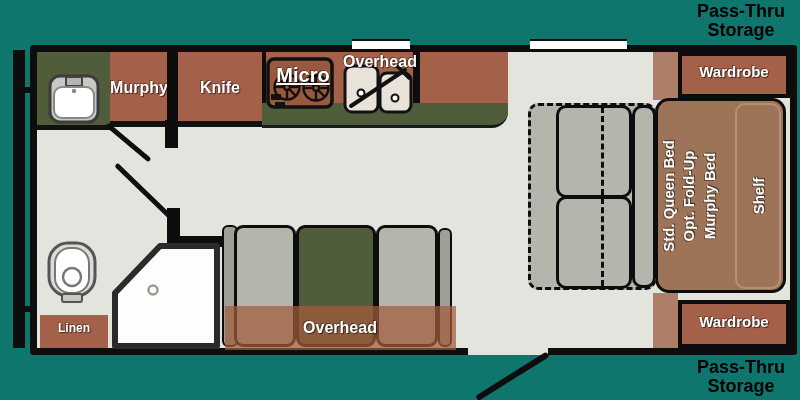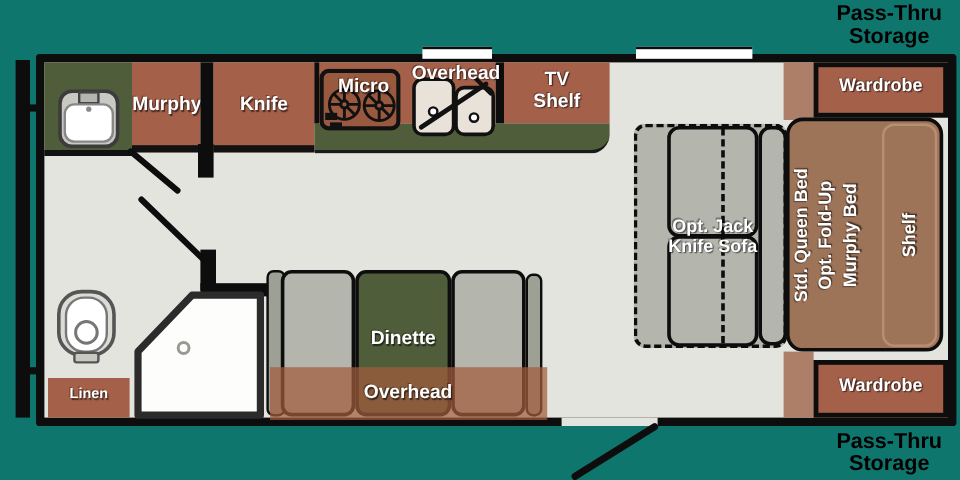--- a/index.html
+++ b/index.html
@@ -131,55 +131,51 @@
       <line x1="50" y1="18.5" x2="50" y2="28"></line>
         <line x1="50" y1="34" x2="50" y2="43.5"></line>
       <line x1="37.5" y1="31" x2="47" y2="31"></line>
         <line x1="53" y1="31" x2="62.5" y2="31"></line>
       <line x1="41.5" y1="22.5" x2="47.8" y2="28.8"></line>
         <line x1="52.2" y1="33.2" x2="58.5" y2="39.5"></line>
     </g>
     <rect x="5" y="37" width="10" height="6" fill="#111"></rect>
     <rect x="9" y="45" width="10" height="5" fill="#111"></rect>
   </svg>
-  <div class="lbl" style="left:272px;top:64px;width:62px;font-size:16px;">Micro</div>
+  <div class="lbl" style="left:272px;top:64px;width:62px;font-size:20px;text-decoration:underline;">Micro</div>
 
   <svg class="abs" style="left:343px;top:62px;" width="72" height="54" viewBox="0 0 72 54">
     <rect x="2" y="4" width="33" height="46" rx="7" fill="#e9e2d9" stroke="#111" stroke-width="3"></rect>
     <rect x="37" y="11" width="31" height="39" rx="7" fill="#e9e2d9" stroke="#111" stroke-width="3"></rect>
     <circle cx="18" cy="31" r="3.5" fill="#fff" stroke="#111" stroke-width="2"></circle>
     <circle cx="52" cy="36" r="3.5" fill="#fff" stroke="#111" stroke-width="2"></circle>
     <line x1="8" y1="44" x2="62" y2="8" stroke="#111" stroke-width="4" stroke-linecap="round"></line>
     <line x1="54" y1="4" x2="66" y2="16" stroke="#111" stroke-width="3.5" stroke-linecap="round"></line>
   </svg>
   <div class="lbl" style="left:330px;top:53px;width:100px;font-size:16px;">Overhead</div>
 
-  <div class="lbl" style="left:420px;top:58px;width:88px;font-size:16px;">TV
-Shelf</div>
 
   <div class="abs" id="strip-top"></div>
   <div class="abs" id="strip-bottom"></div>
   <div class="abs" id="wardrobe-top"></div>
   <div class="lbl" style="left:680px;top:64px;width:108px;font-size:15px;">Wardrobe</div>
   <div class="abs" id="bed-platform"></div>
   <div class="abs" id="bed-shelf-inner"></div>
   <div class="lbl rot" style="left:689px;top:196px;font-size:15px;line-height:1.35;">Std. Queen Bed
 Opt. Fold-Up
 Murphy Bed</div>
   <div class="lbl rot" style="left:759px;top:196px;font-size:15px;">Shelf</div>
   <div class="abs" id="wardrobe-bottom"></div>
   <div class="lbl" style="left:680px;top:314px;width:108px;font-size:15px;">Wardrobe</div>
 
   <div class="abs" id="sofa-outer"></div>
   <div class="abs sofa-cushion" id="sofa-cushion-a"></div>
   <div class="abs sofa-cushion" id="sofa-cushion-b"></div>
   <div class="abs" id="sofa-dash-divider"></div>
   <div class="abs" id="sofa-armrest"></div>
-  <div class="lbl" style="left:534px;top:181px;width:120px;font-size:15px;">Opt. Jack
-Knife Sofa</div>
 
   <div class="abs" id="bath-door-stub"></div>
   <div class="abs door-line" id="bath-door-line-1"></div>
   <div class="abs door-line" id="bath-door-line-2"></div>
   <div class="abs" id="bath-wall-v"></div>
   <div class="abs" id="bath-wall-h"></div>
 
   <svg class="abs" style="left:46px;top:240px;" width="52" height="64" viewBox="0 0 52 64">
     <rect x="3" y="3" width="46" height="53" rx="19" fill="#dcdcd6" stroke="#555" stroke-width="3"></rect>
     <rect x="9" y="8" width="34" height="45" rx="15" fill="#ffffff" stroke="#777" stroke-width="2"></rect>
@@ -193,20 +189,19 @@
   </svg>
 
   <div class="abs" id="linen"></div>
   <div class="lbl" style="left:40px;top:322px;width:68px;font-size:12px;">Linen</div>
 
   <div class="abs" id="dinette-backrest-left"></div>
   <div class="abs" id="dinette-cushion-left"></div>
   <div class="abs" id="dinette-table"></div>
   <div class="abs" id="dinette-cushion-right"></div>
   <div class="abs" id="dinette-backrest-right"></div>
-  <div class="lbl" style="left:296px;top:274px;width:80px;font-size:16px;">Dinette</div>
   <div class="abs" id="dinette-overhead-band"></div>
   <div class="lbl" style="left:280px;top:319px;width:120px;font-size:16px;">Overhead</div>
 
   <div class="abs" id="entry-door-gap"></div>
   <div class="abs" id="entry-door-line"></div>
 
 </div>
 
 </body></html>

